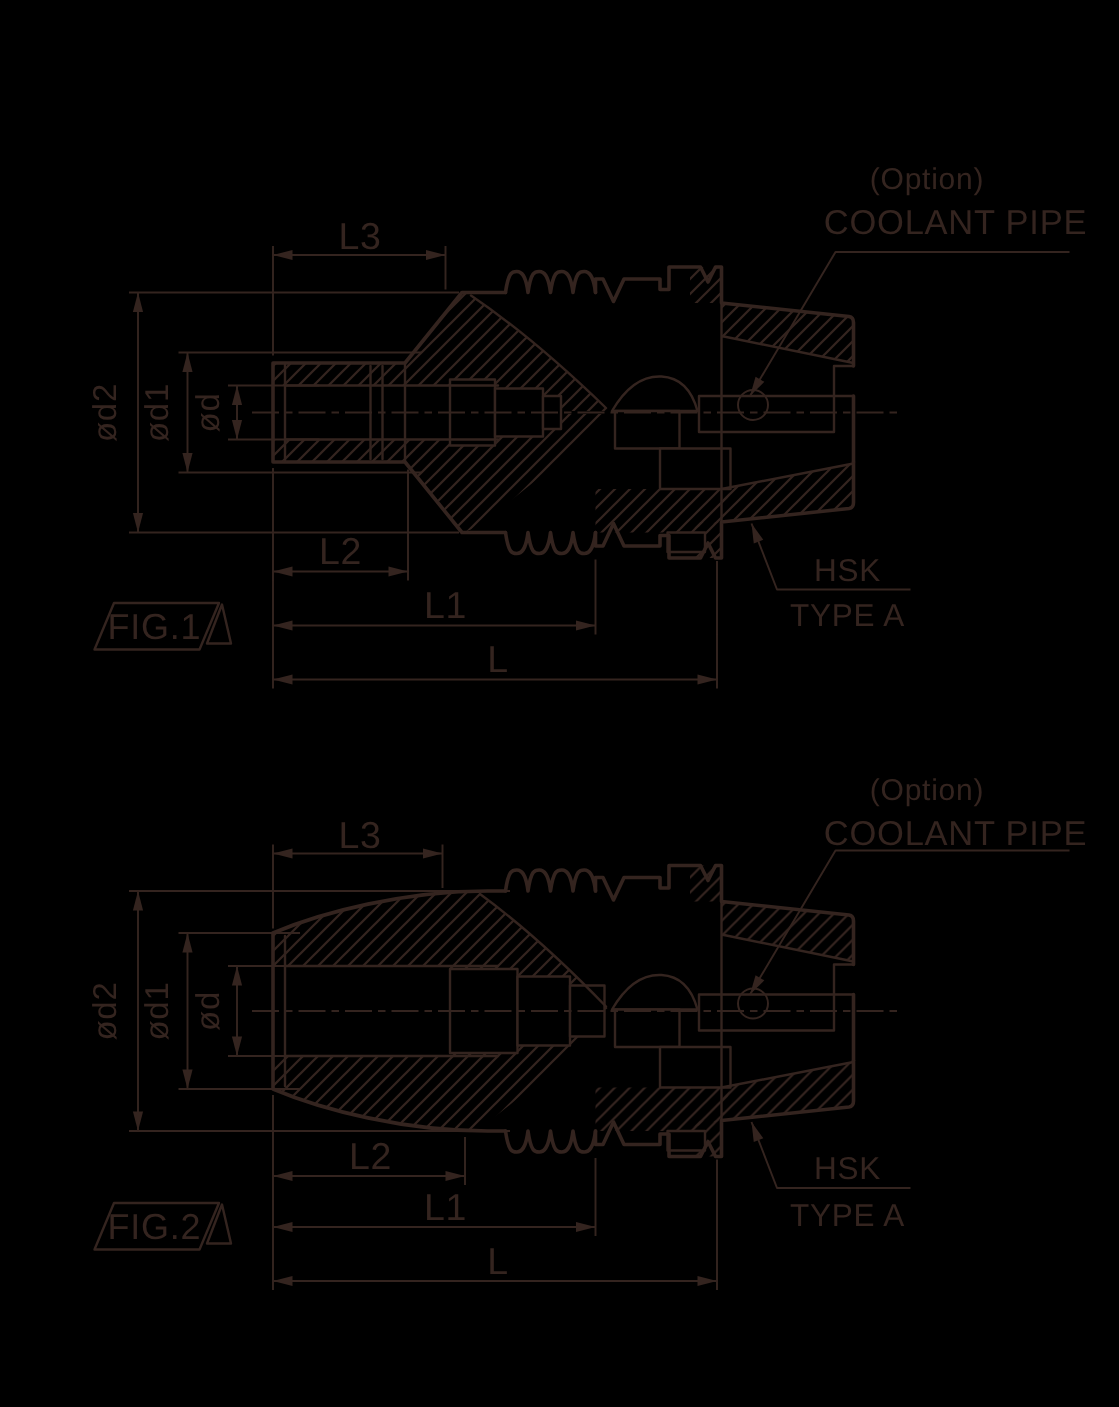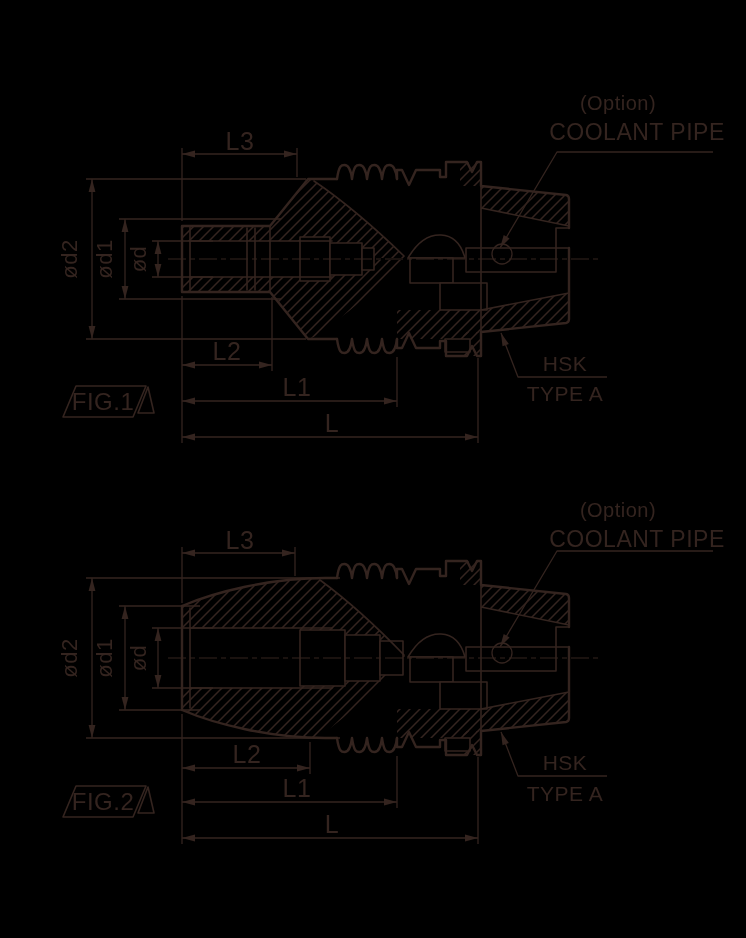--- a/index.html
+++ b/index.html
@@ -1,17 +1,17 @@
 <!DOCTYPE html>
 <html style="--line: #34241f; --bg: #000000;"><head>
 <meta charset="utf-8">
 <style>
   :root{ --line:#34241f; --bg:#000000; }
   html,body{margin:0;padding:0;background:var(--bg);}
-  .stage{width:746px;height:878px;background:var(--bg);overflow:hidden;}
+  .stage{width:746px;height:878px;background:var(--bg);overflow:hidden;margin-top:16px;}
   svg{display:block;}
   .s1{stroke:var(--line);stroke-width:2.4;fill:none;stroke-linejoin:round;stroke-linecap:round;}
   .s2{stroke:var(--line);stroke-width:1.6;fill:none;stroke-linejoin:round;stroke-linecap:round;}
   .s3{stroke:var(--line);stroke-width:1.3;fill:none;stroke-linejoin:round;stroke-linecap:butt;}
   .cl{stroke:var(--line);stroke-width:1.2;fill:none;stroke-dasharray:18 4 5 4;}
   .hatch{fill:url(#hp);stroke:none;}
   .blk{fill:var(--bg);stroke:var(--line);stroke-width:1.6;stroke-linejoin:round;}
   .ah{fill:var(--line);stroke:none;}
   text{fill:var(--line);font-family:"Liberation Sans",sans-serif;letter-spacing:0.5px;}
   .t-dim{font-size:25px;}

